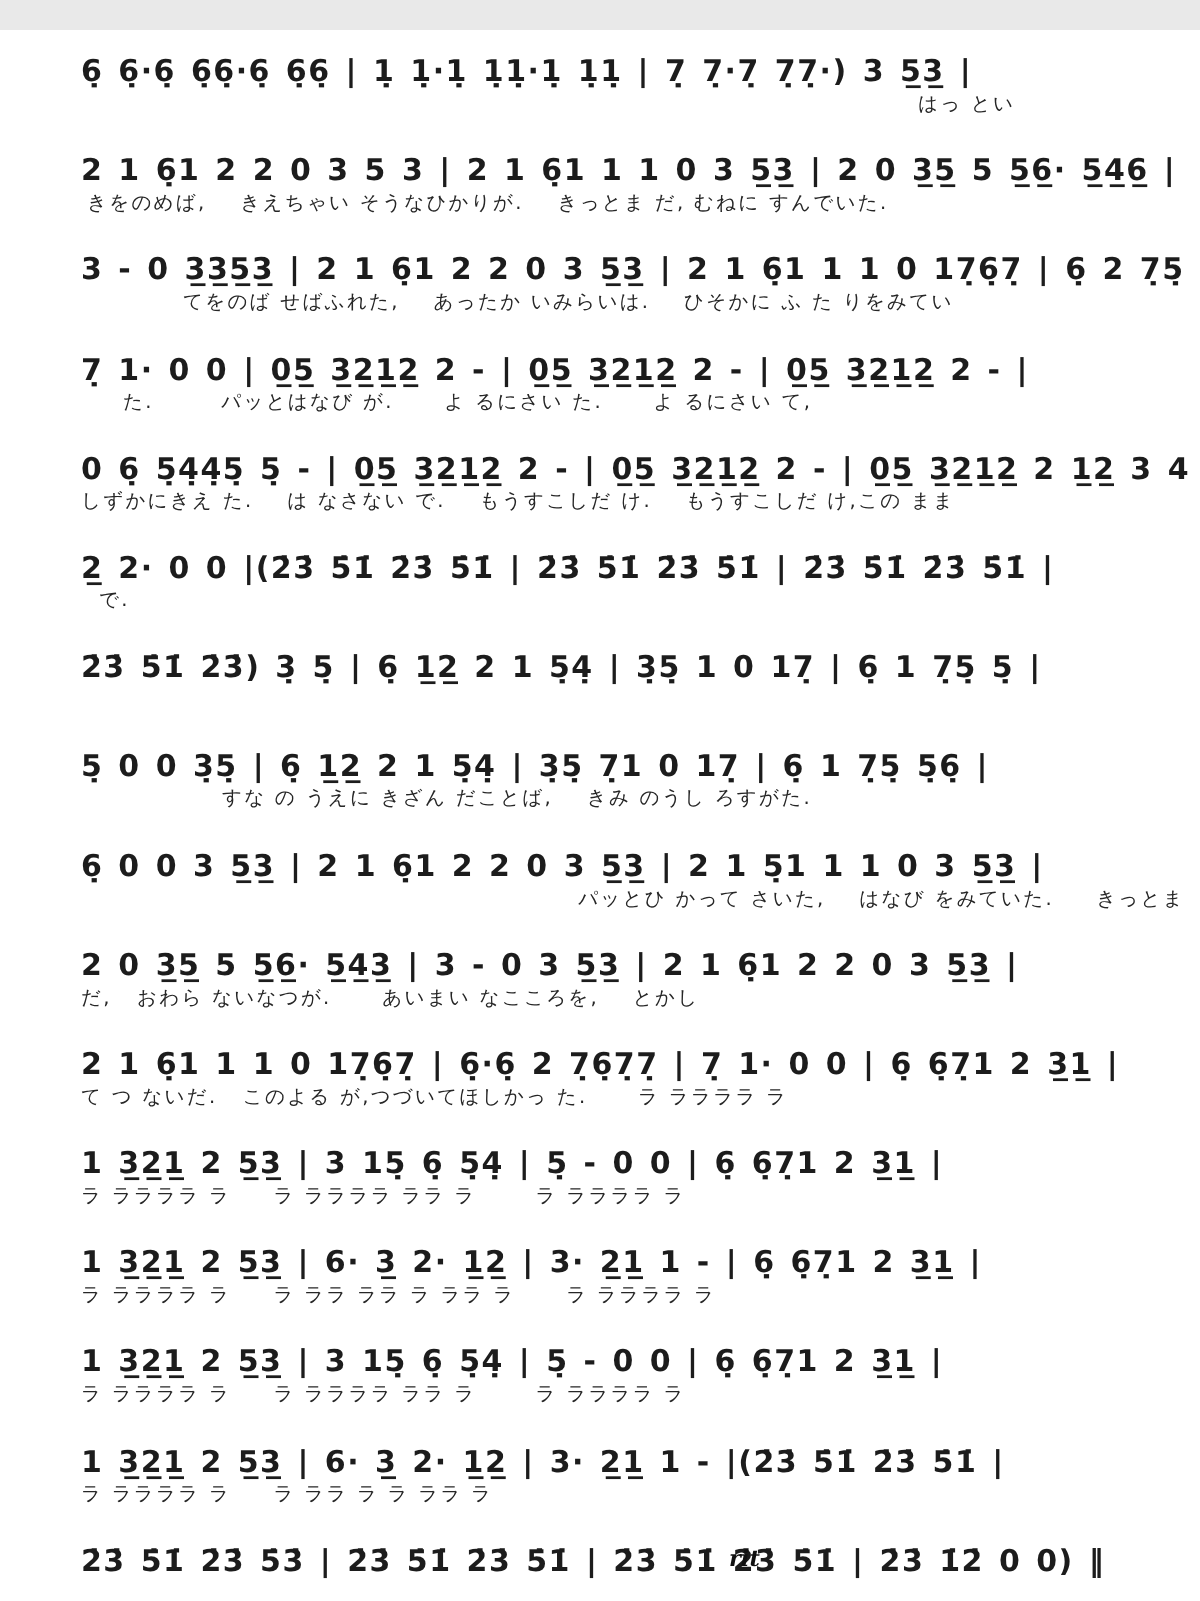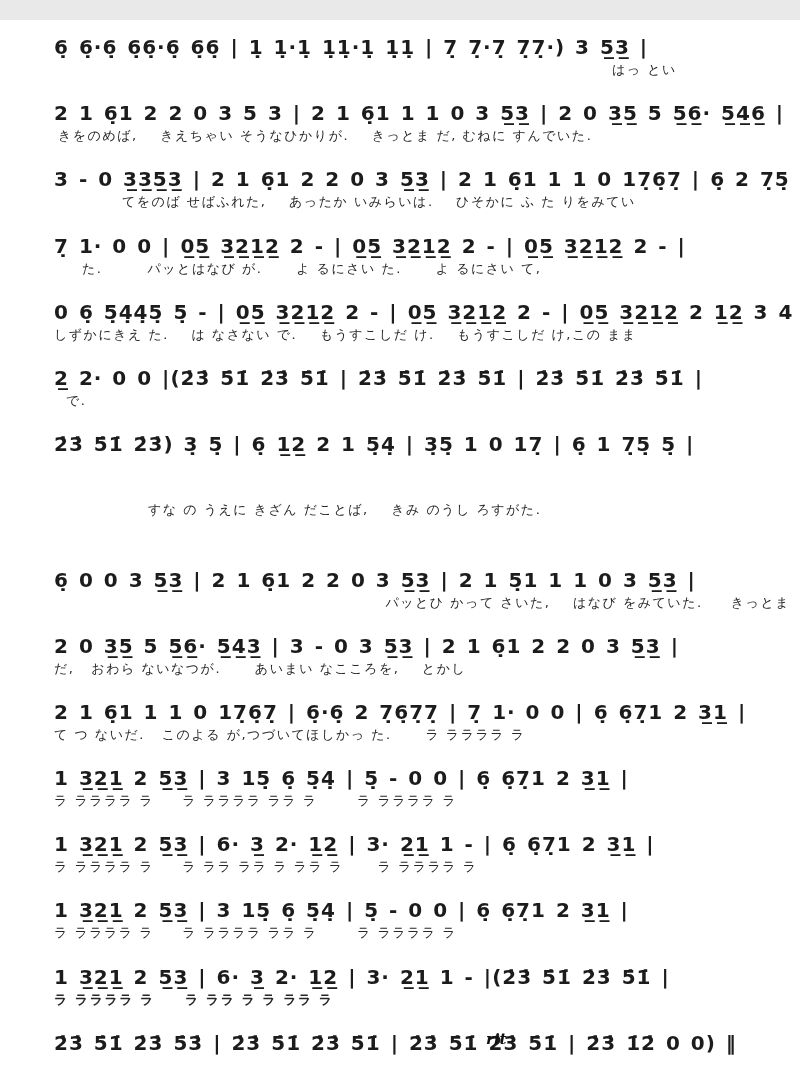--- a/index.html
+++ b/index.html
@@ -52,20 +52,21 @@
         <div class="lyrics" style="padding-left: 0px;">しずかにきえ た.    は なさない で.    もうすこしだ け.    もうすこしだ け,この まま</div>
       </div>
       <div class="line">
         <div class="notes">2̲ 2· 0 0 |(2̇3̇ 5̇1̇ 2̇3̇ 5̇1̇ | 2̇3̇ 5̇1̇ 2̇3̇ 5̇1̇ | 2̇3̇ 5̇1̇ 2̇3̇ 5̇1̇ |</div>
         <div class="lyrics" style="padding-left: 12px;">で.</div>
       </div>
       <div class="line">
         <div class="notes">2̇3̇ 5̇1̇ 2̇3̇) 3̣ 5̣ | 6̣ 1̲2̲ 2 1 5̣4̣ | 3̣5̣ 1 0 17̣ | 6̣ 1 7̣5̣ 5̣ |</div>
       </div>
       <div class="line">
+        <div class="notes">5̣ 0 0 3̣5̣ | 6̣ 1̲2̲ 2 1 5̣4̣ | 3̣5̣ 7̣1 0 17̣ | 6̣ 1 7̣5̣ 5̣6̣ |</div>
         <div class="lyrics" style="padding-left: 94px;">すな の うえに きざん だことば,    きみ のうし ろすがた.</div>
       </div>
       <div class="line">
         <div class="notes">6̣ 0 0 3 5̲3̲ | 2 1 6̣1 2 2 0 3 5̲3̲ | 2 1 5̣1 1 1 0 3 5̲3̲ |</div>
         <div class="lyrics" style="padding-left: 106px; text-align: right;">パッとひ かって さいた,    はなび をみていた.     きっとま</div>
       </div>
       <div class="line">
         <div class="notes">2 0 3̲5̲ 5 5̲6̲· 5̲4̲3̲ | 3 - 0 3 5̲3̲ | 2 1 6̣1 2 2 0 3 5̲3̲ |</div>
         <div class="lyrics" style="padding-left: 0px;">だ,   おわら ないなつが.      あいまい なこころを,    とかし</div>
       </div>
@@ -80,21 +81,21 @@
       <div class="line">
         <div class="notes">1 3̲2̲1̲ 2 5̲3̲ | 6· 3̲ 2· 1̲2̲ | 3· 2̲1̲ 1 - | 6̣ 6̣7̣1 2 3̲1̲ |</div>
         <div class="lyrics" style="padding-left: 0px;">ラ ララララ ラ     ラ ララ ララ ラ ララ ラ      ラ ララララ ラ</div>
       </div>
       <div class="line">
         <div class="notes">1 3̲2̲1̲ 2 5̲3̲ | 3 15̣ 6̣ 5̣4̣ | 5̣ - 0 0 | 6̣ 6̣7̣1 2 3̲1̲ |</div>
         <div class="lyrics" style="padding-left: 0px;">ラ ララララ ラ     ラ ララララ ララ ラ       ラ ララララ ラ</div>
       </div>
       <div class="line">
         <div class="notes">1 3̲2̲1̲ 2 5̲3̲ | 6· 3̲ 2· 1̲2̲ | 3· 2̲1̲ 1 - |(2̇3̇ 5̇1̇ 2̇3̇ 5̇1̇ |</div>
-        <div class="lyrics" style="padding-left: 0px; font-weight: bold;">ラ ララララ ラ     ラ ララ ラ ラ ララ ラ</div>
+        <div class="lyrics" style="padding-left: 0px;">ラ ララララ ラ     ラ ララ ラ ラ ララ ラ</div>
       </div>
       <div class="line">
         <div class="notes">2̇3̇ 5̇1̇ 2̇3̇ 5̇3̇ | 2̇3̇ 5̇1̇ 2̇3̇ 5̇1̇ | 2̇3̇ 5̇1̇ 2̇3̇ 5̇1̇ | 2̇3̇ 1̇2̇ 0 0) ‖</div>
         <div class="lyrics" style="padding-left: 0px;"></div>
       </div>
     </div>
   <div class="rit">rit</div>
 </div>
 
 </body></html>

